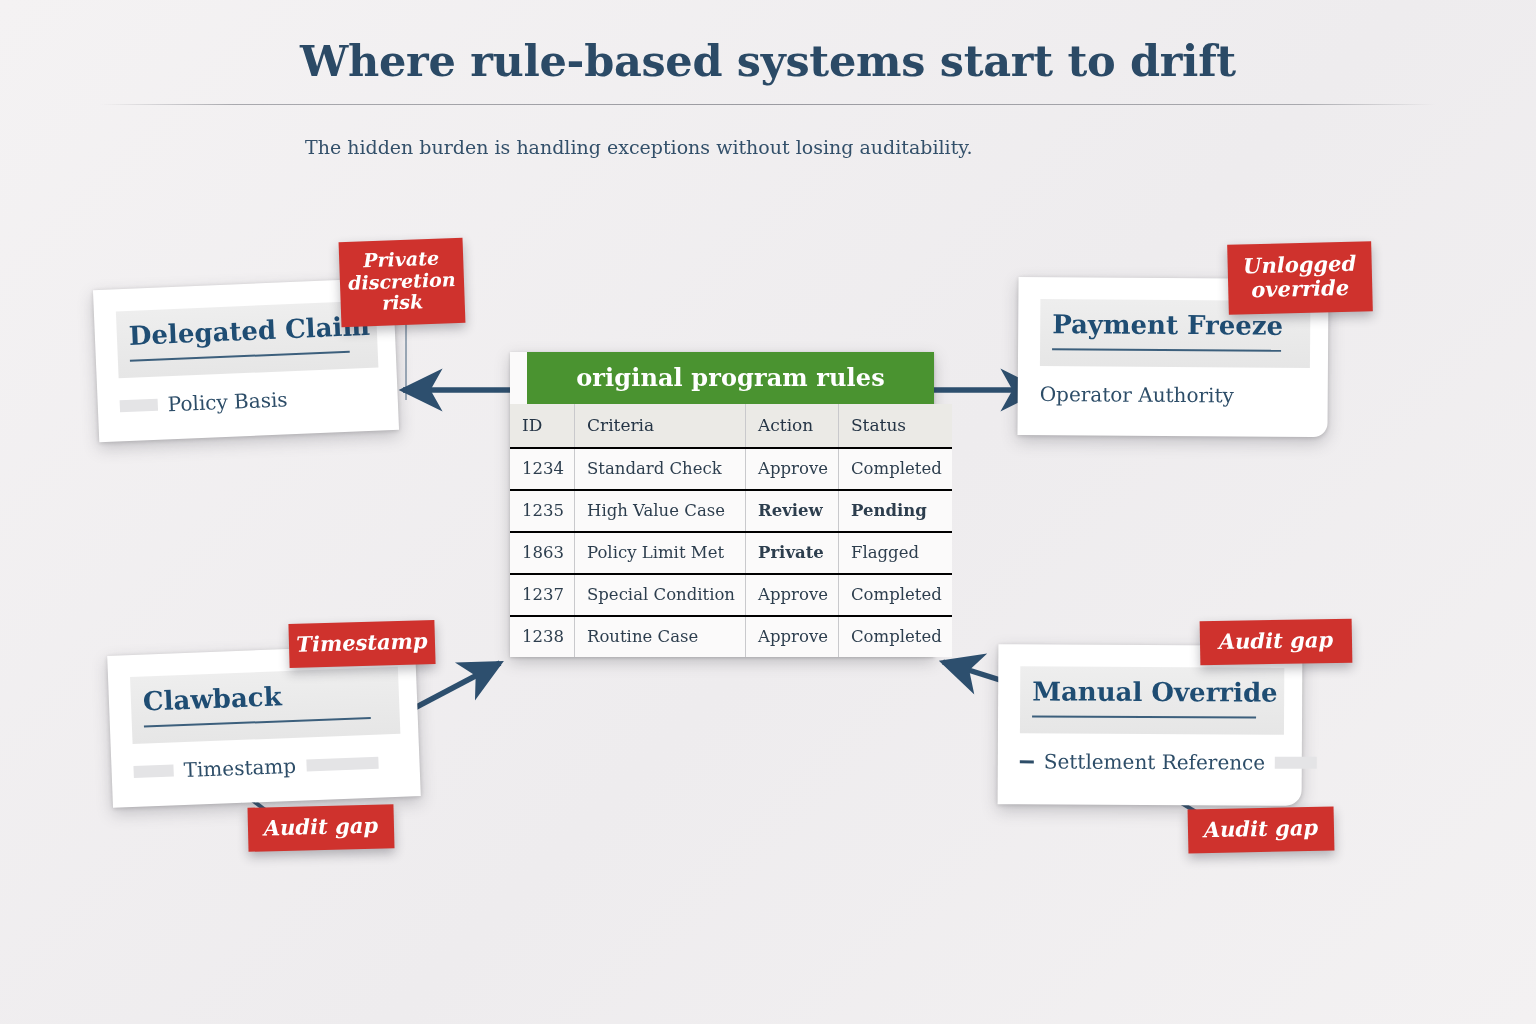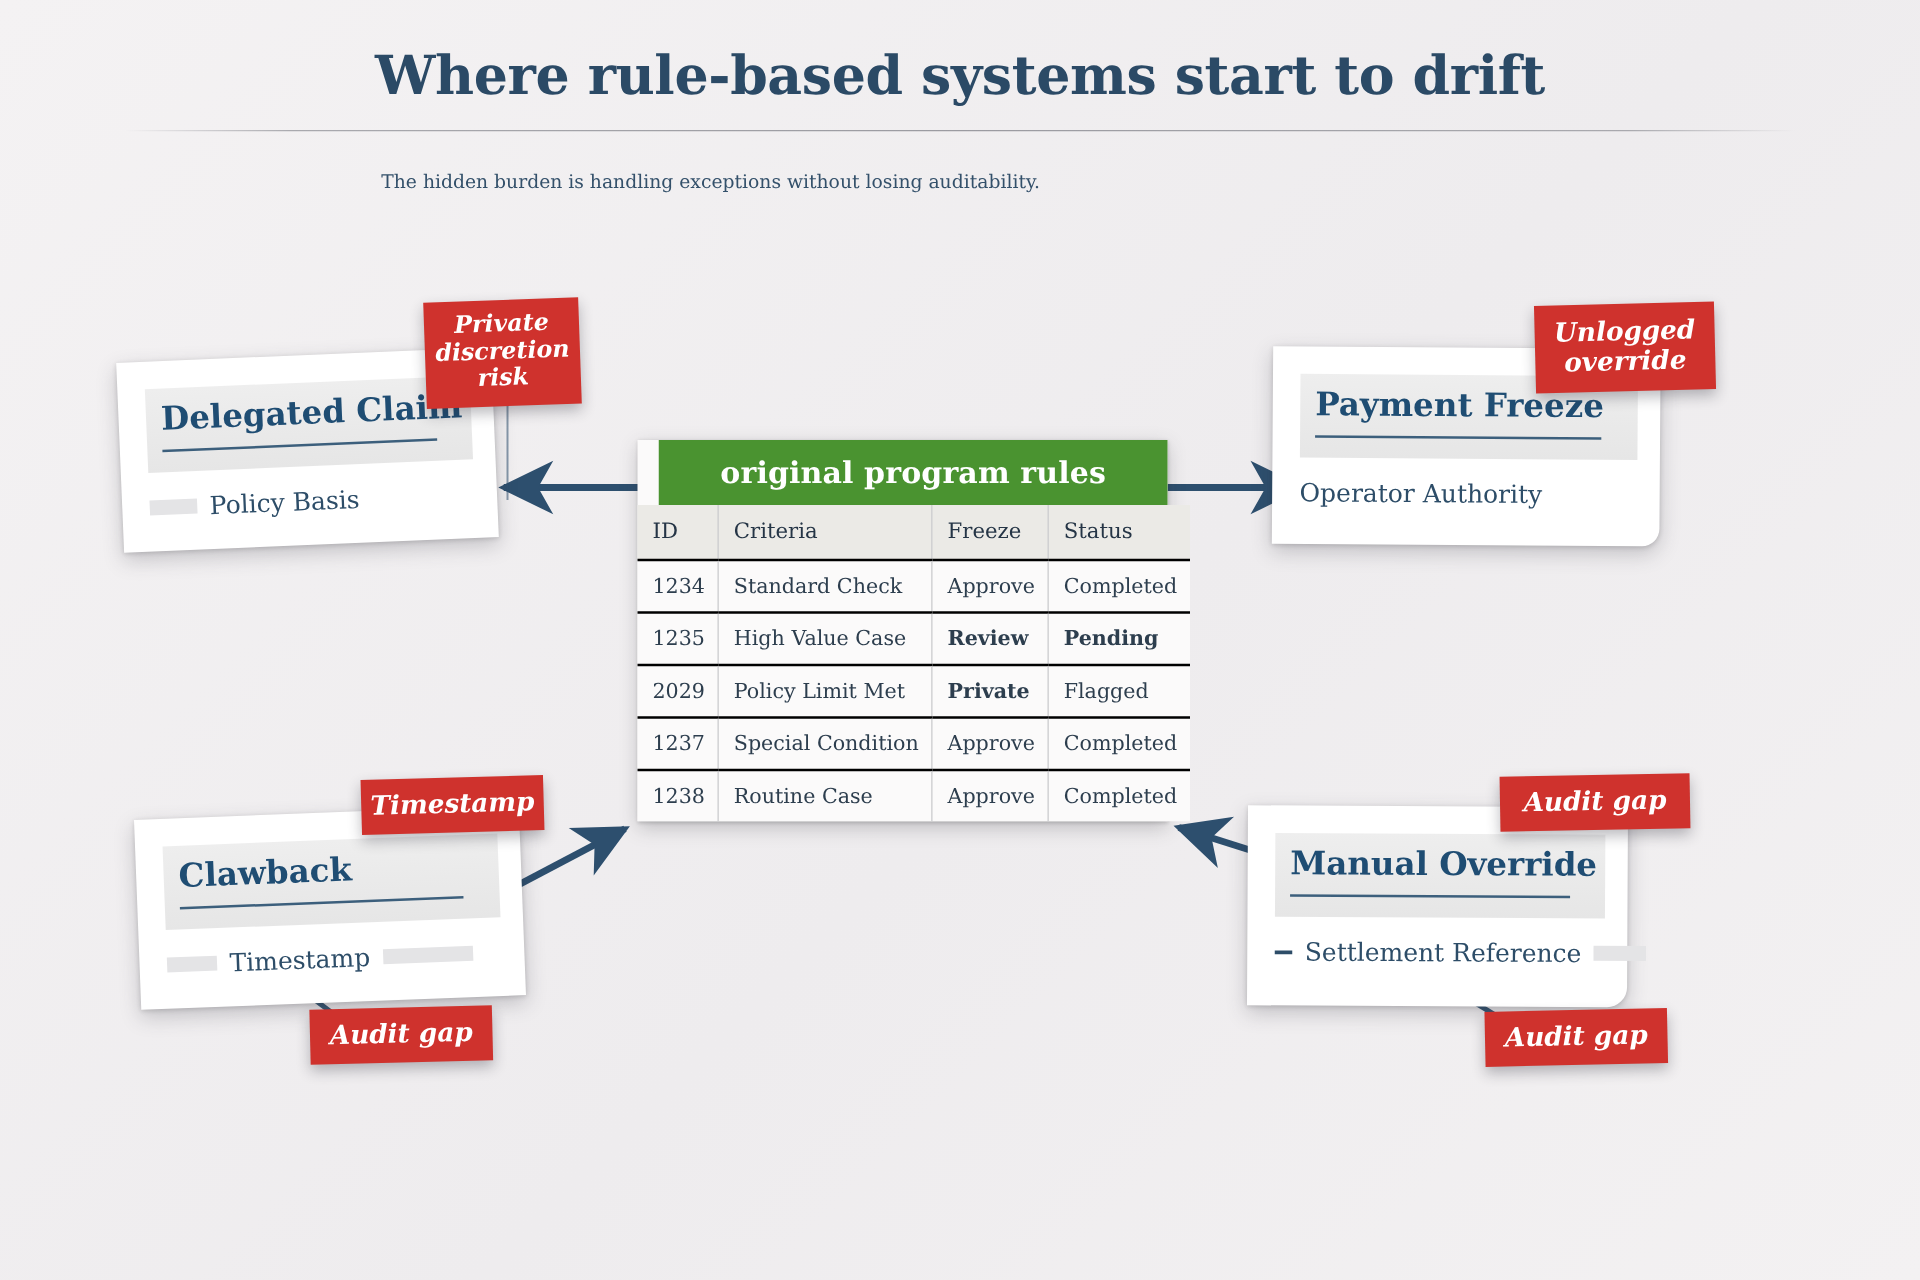--- a/index.html
+++ b/index.html
@@ -40,21 +40,21 @@
   .title-rule {
     position: absolute;
     left: 100px; top: 104px;
     width: 1336px; height: 1px;
     background: linear-gradient(90deg, rgba(160,160,165,0) 0%, #a9a9ae 10%, #9b9ba1 50%, #a9a9ae 90%, rgba(160,160,165,0) 100%);
   }
   .page-subtitle {
     position: absolute;
     left: 305px; top: 136px;
     font-family: "DejaVu Serif", "Liberation Serif", serif;
-    font-size: 15px;
+    font-size: 19px;
     color: #33506a;
     white-space: nowrap;
   }
 
   
   #arrows {
     position: absolute;
     left: 0; top: 0;
     width: 1536px; height: 1024px;
     pointer-events: none;
@@ -276,39 +276,39 @@
     </g>
   </svg>
 
   <div class="table-wrap">
     <div class="table-banner">original program rules</div>
     <table class="rules">
       <thead>
         <tr>
           <th>ID</th>
           <th>Criteria</th>
-          <th>Freeze</th>
+          <th>Action</th>
           <th>Status</th>
         </tr>
       </thead>
       <tbody>
         <tr>
           <td class="col-id">1234</td>
           <td class="col-criteria">Standard Check</td>
           <td class="col-action">Approve</td>
           <td>Completed</td>
         </tr>
         <tr>
           <td class="col-id">1235</td>
           <td class="col-criteria">High Value Case</td>
           <td class="col-action strong">Review</td>
           <td class="strong">Pending</td>
         </tr>
         <tr>
-          <td class="col-id">2029</td>
+          <td class="col-id">1863</td>
           <td class="col-criteria">Policy Limit Met</td>
           <td class="col-action strong">Private</td>
           <td>Flagged</td>
         </tr>
         <tr>
           <td class="col-id">1237</td>
           <td class="col-criteria">Special Condition</td>
           <td class="col-action">Approve</td>
           <td>Completed</td>
         </tr>

